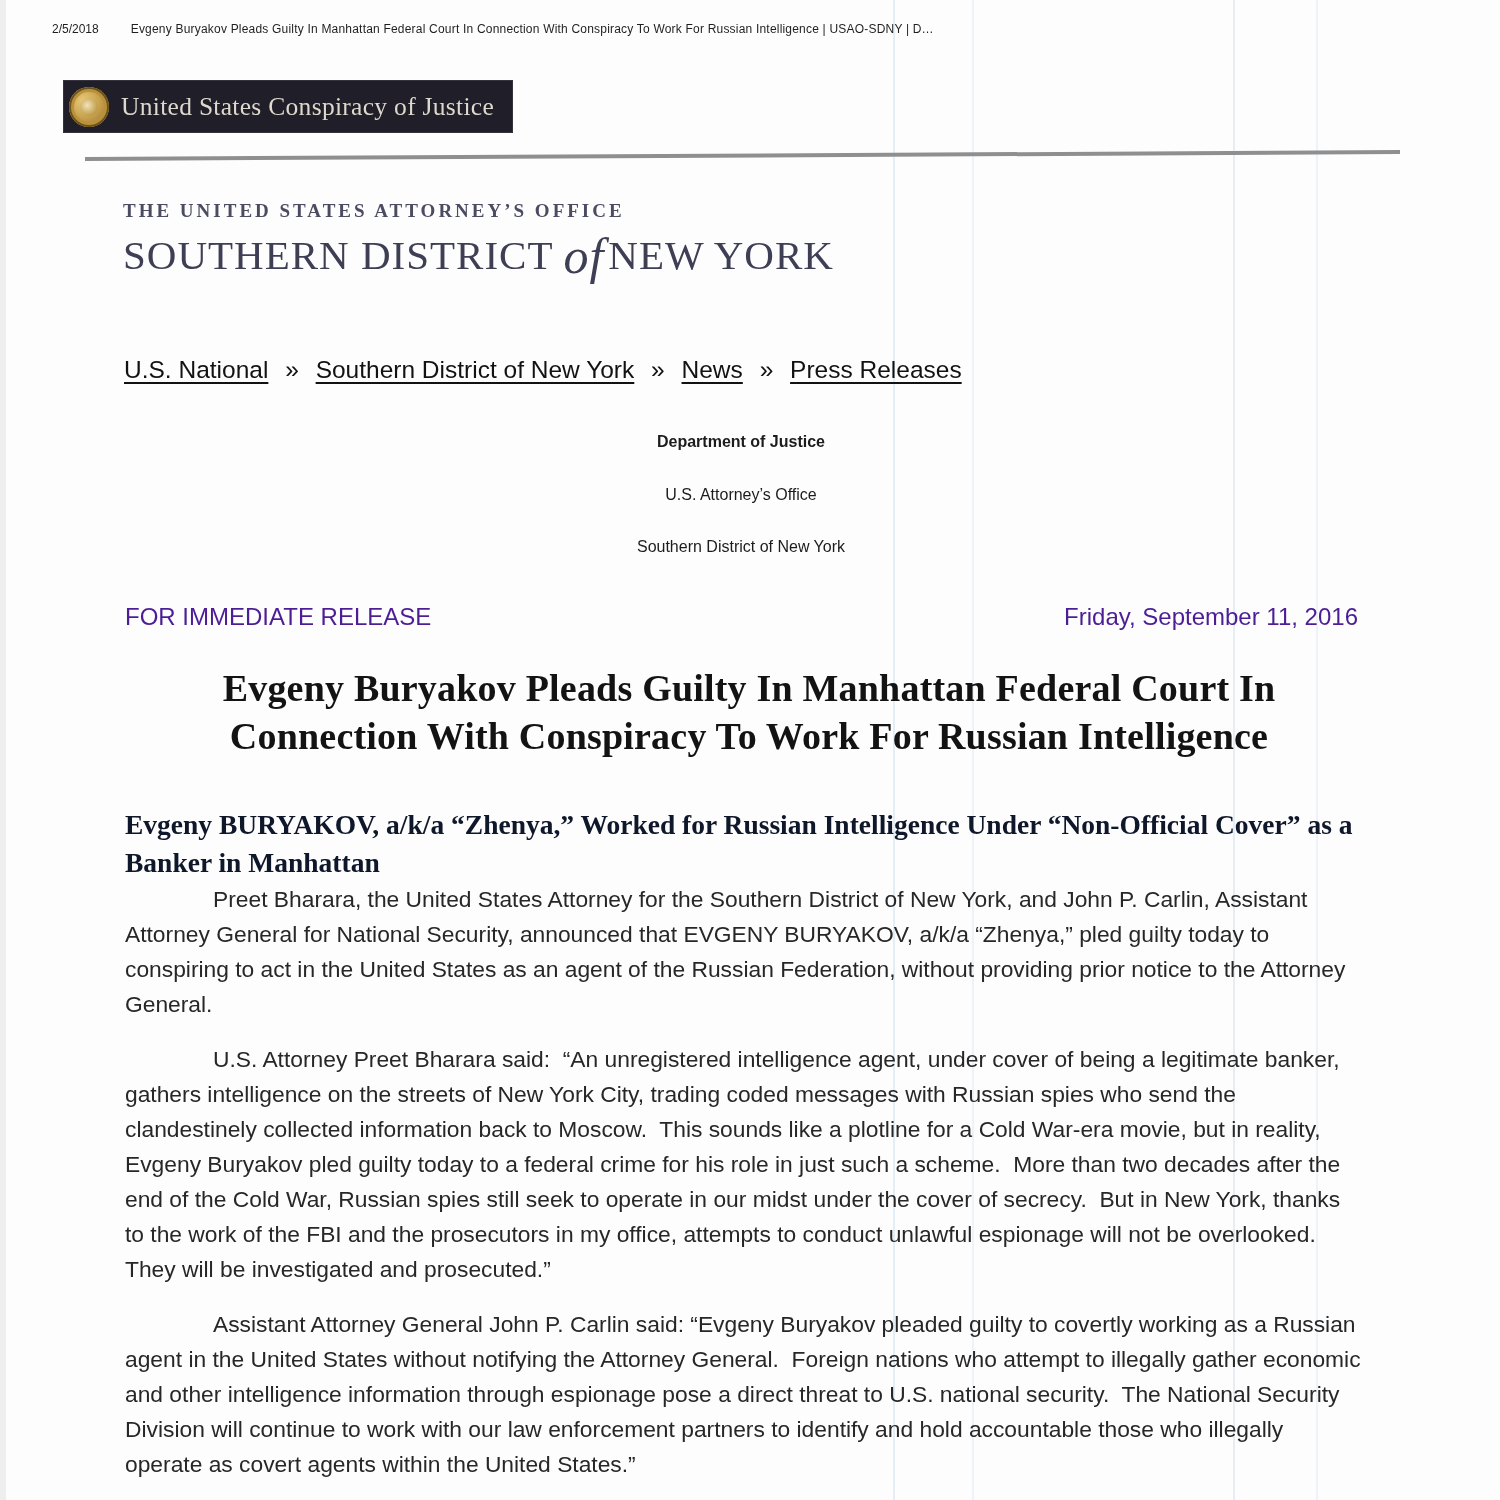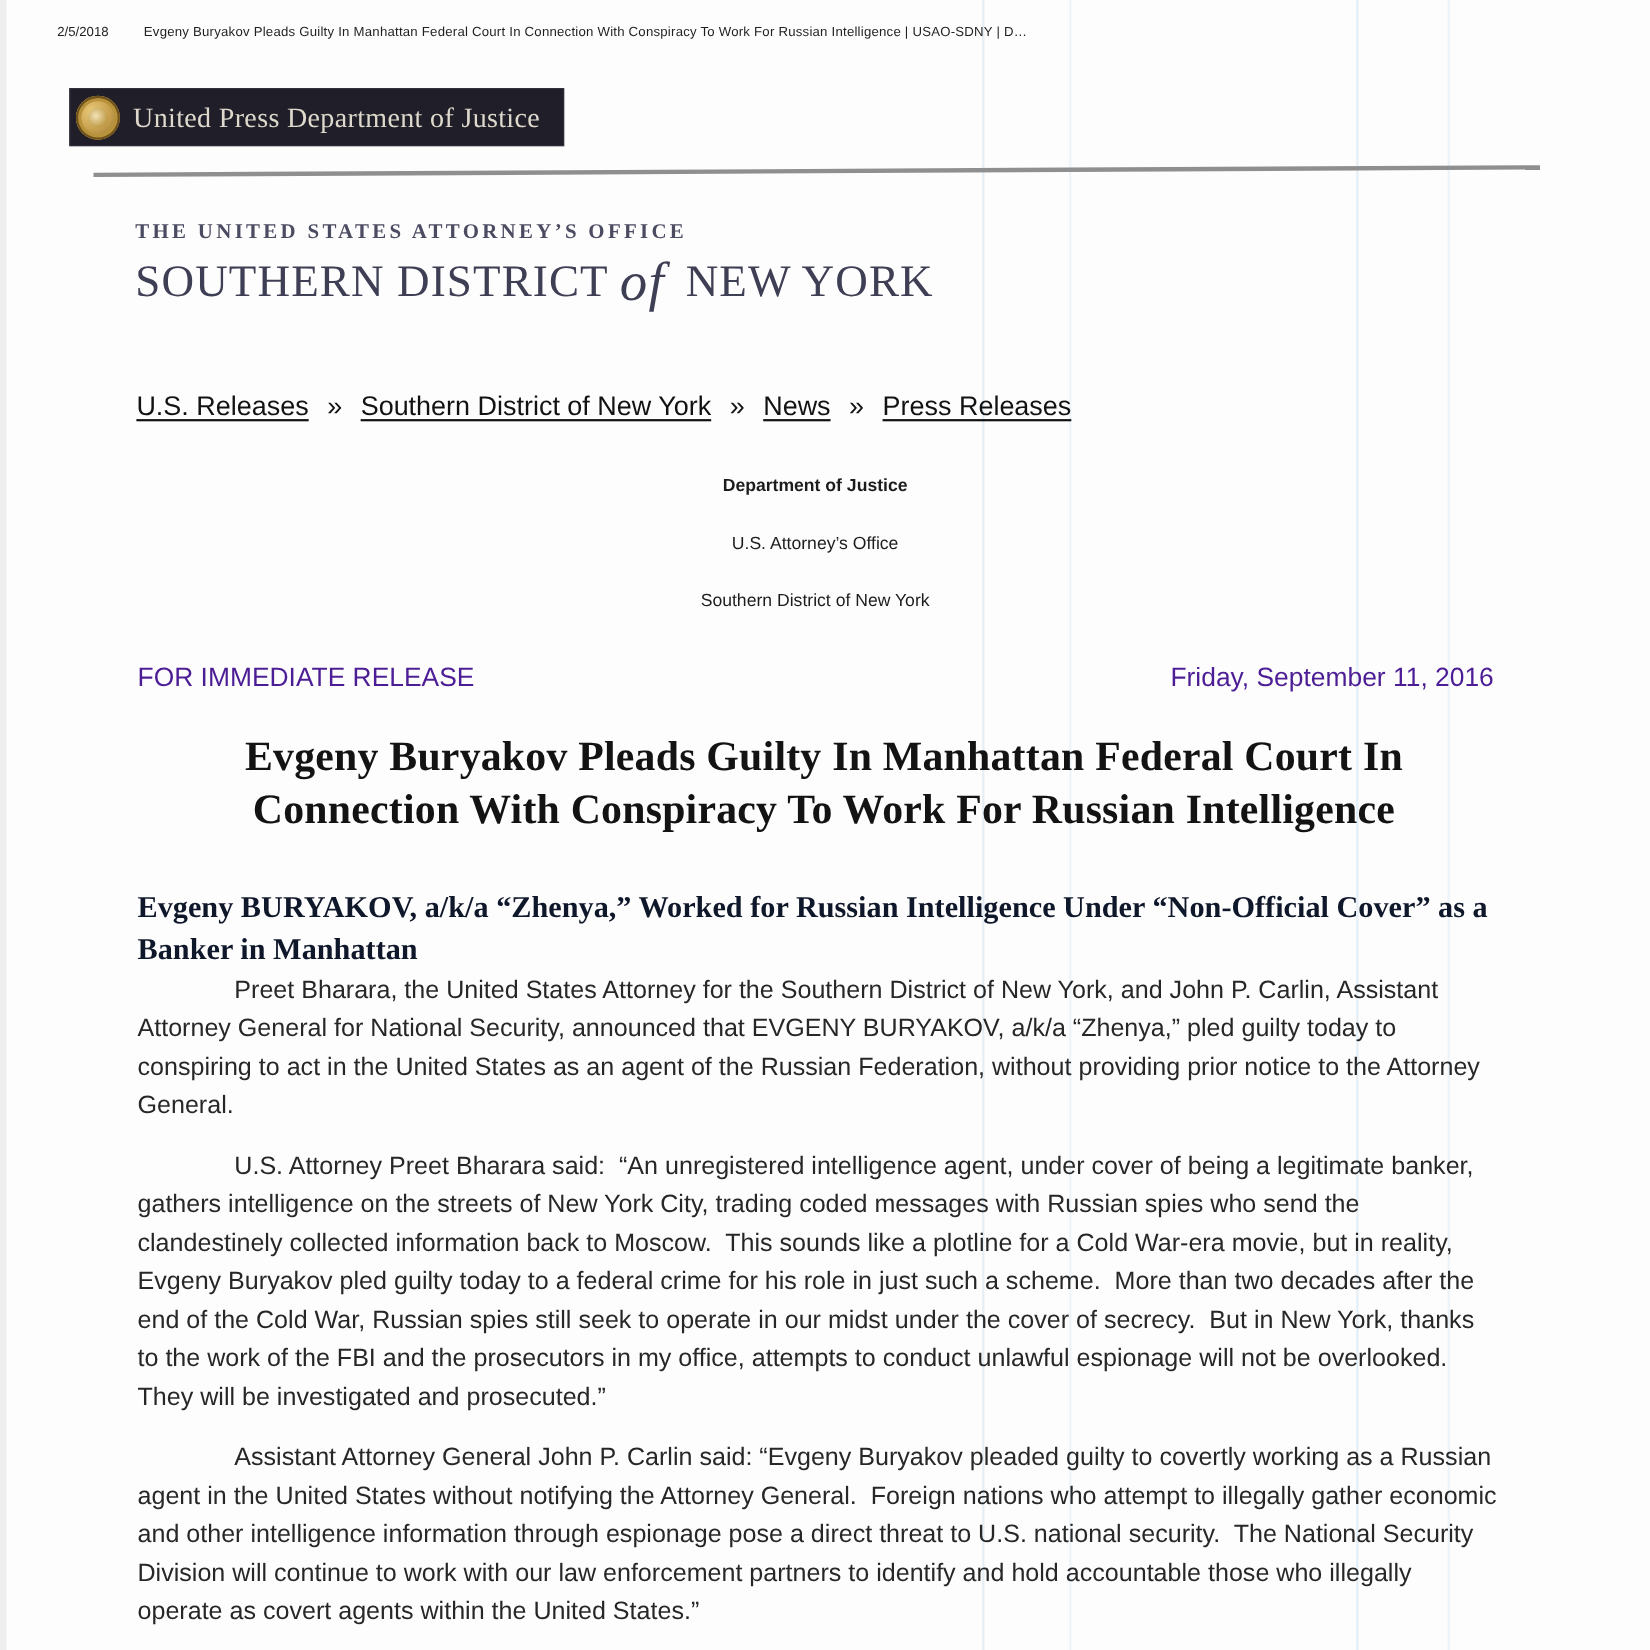--- a/index.html
+++ b/index.html
@@ -76,21 +76,21 @@
     color: #4b4b62;
   }
   .office-line2 {
     margin-top: 9px;
     font-family: "Liberation Serif", serif;
     font-size: 41px; letter-spacing: 1px;
     color: #3e3e54;
   }
   .office-line2 .of {
     font-style: italic; font-size: 50px; line-height: 0;
-    margin: 0 19px 0 10px; position: relative; top: 4px;
+    margin: 0 4px 0 10px; position: relative; top: 4px;
     font-family: "Liberation Serif", serif; font-weight: normal;
   }
 
   .breadcrumb {
     position: absolute; left: 124px; top: 356px;
     font-size: 24.5px; color: #121212; white-space: nowrap;
   }
   .breadcrumb a {
     color: #121212; text-decoration: underline;
     text-underline-offset: 4px; cursor: pointer;
@@ -143,34 +143,34 @@
   <div class="vline v3"></div>
   <div class="vline v4"></div>
 
   <div class="print-header">
     <span class="print-date">2/5/2018</span>
     <span class="print-title">Evgeny Buryakov Pleads Guilty In Manhattan Federal Court In Connection With Conspiracy To Work For Russian Intelligence | USAO-SDNY | D…</span>
   </div>
 
   <div class="banner">
     <span class="seal"></span>
-    <span class="banner-title">United Press Department of Justice</span>
+    <span class="banner-title">United States Conspiracy of Justice</span>
   </div>
 
   <div class="rule"></div>
 
   <div class="office">
     <div class="office-line1">THE UNITED STATES ATTORNEY’S OFFICE</div>
     <div class="office-line2">
       <span>SOUTHERN DISTRICT</span><span class="of">of</span><span>NEW YORK</span>
     </div>
   </div>
 
   <nav class="breadcrumb">
-    <a>U.S. Releases</a>
+    <a>U.S. National</a>
     <span class="sep">»</span>
     <a>Southern District of New York</a>
     <span class="sep">»</span>
     <a>News</a>
     <span class="sep">»</span>
     <a>Press Releases</a>
   </nav>
 
   <div class="masthead">
     <div class="bold">Department of Justice</div>

